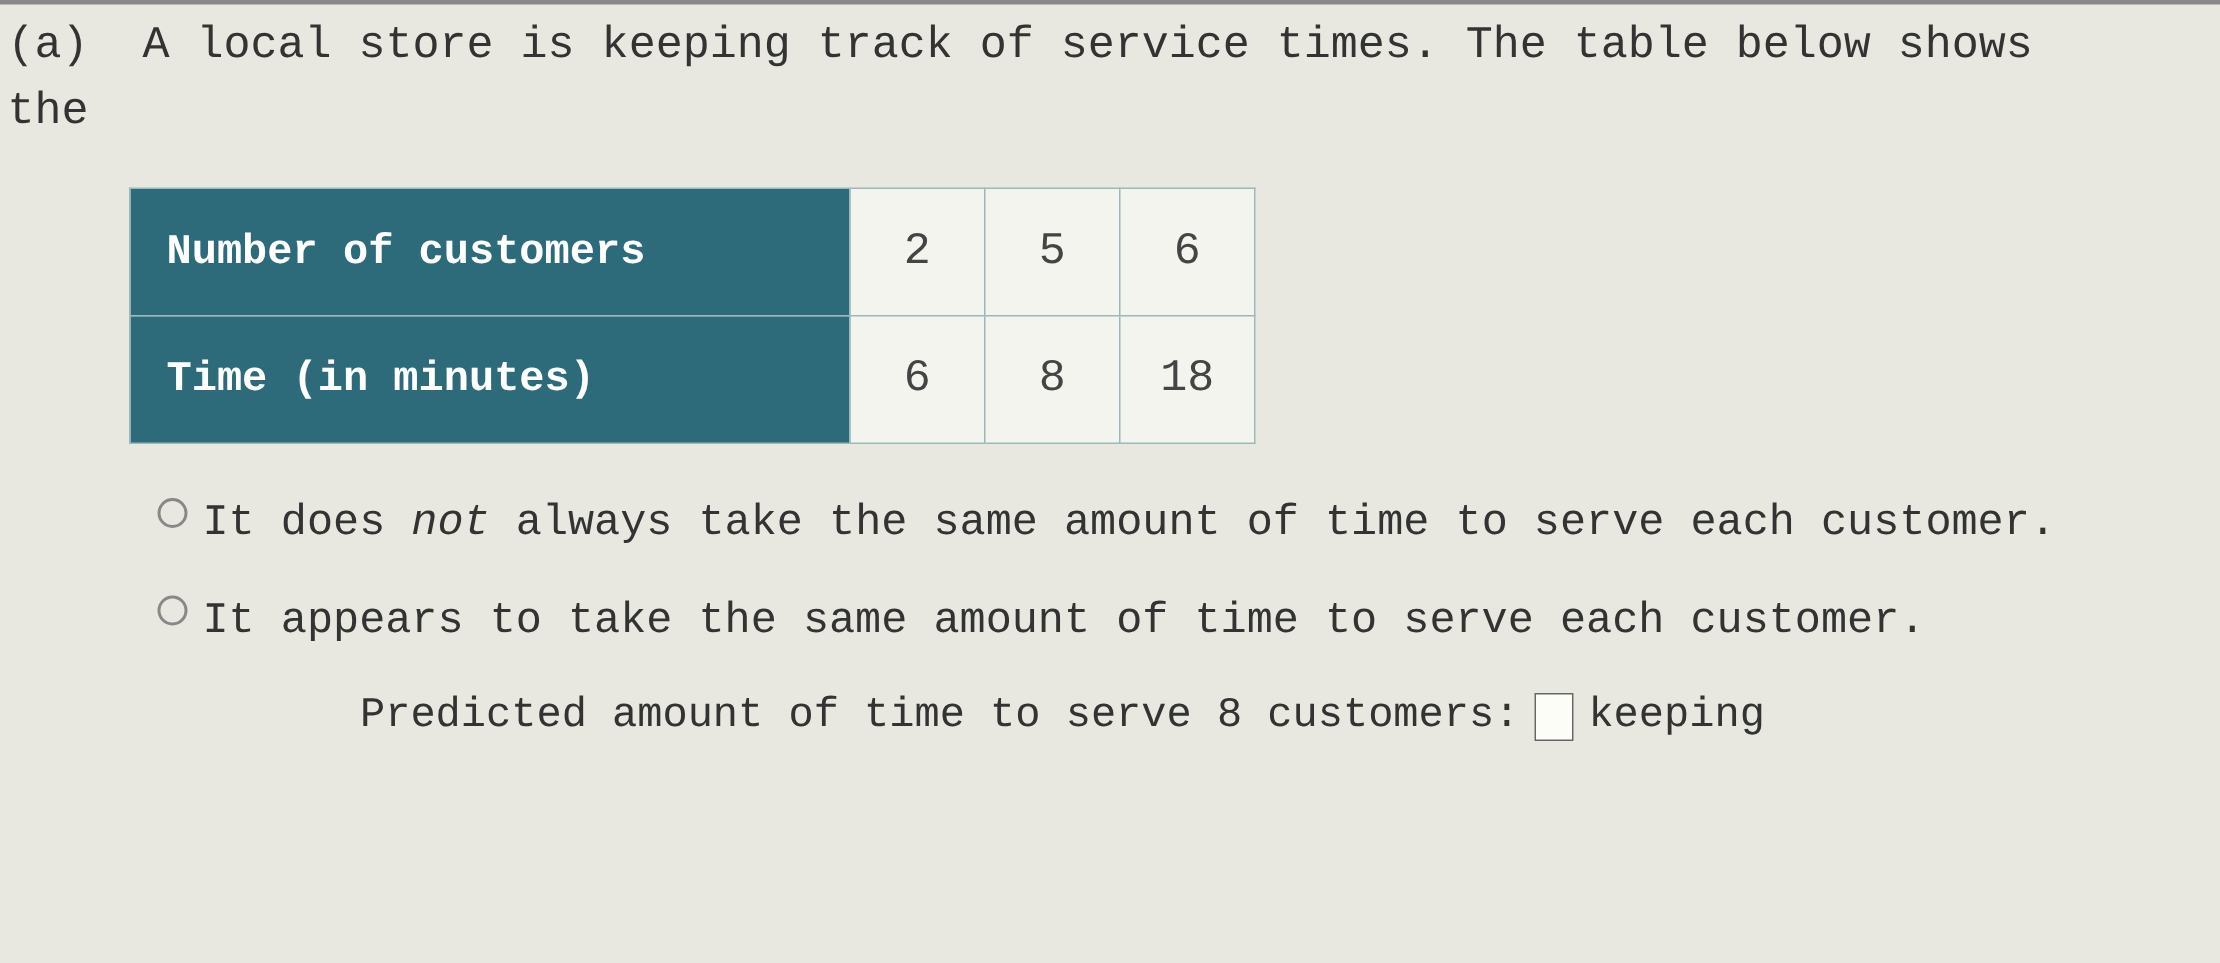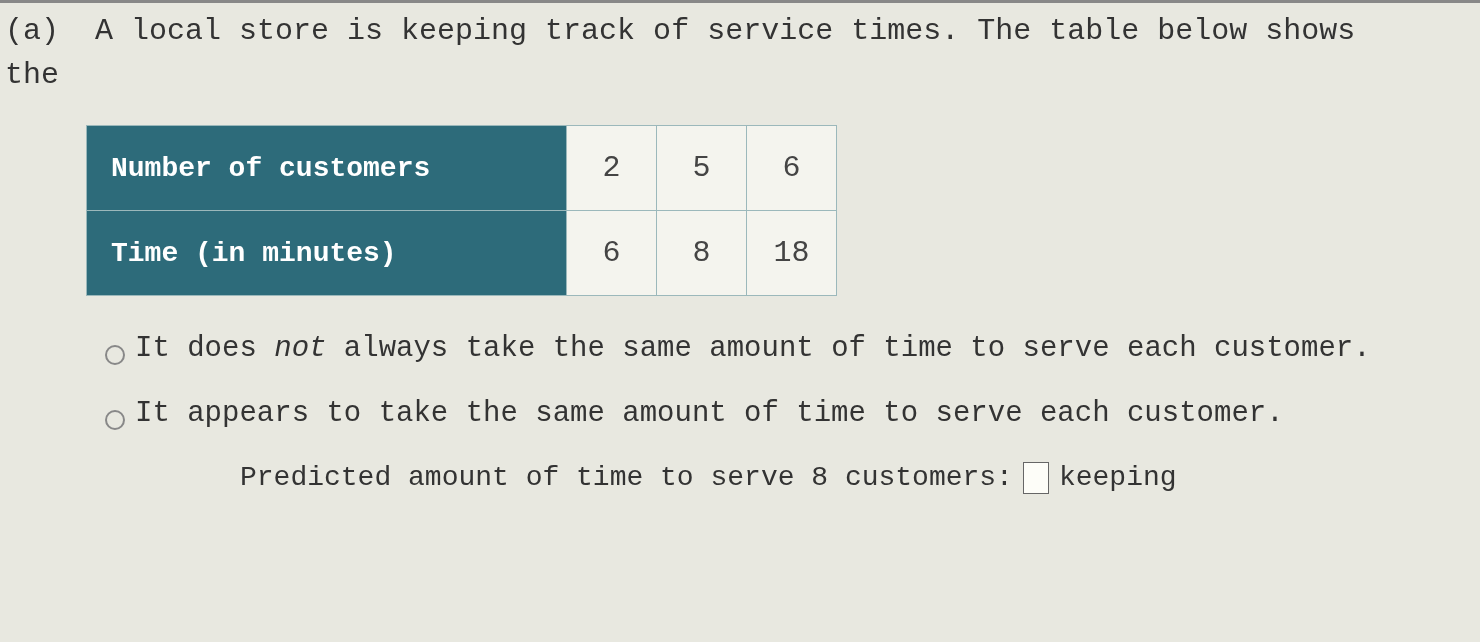--- a/index.html
+++ b/index.html
@@ -55,21 +55,21 @@
       width: 90px;
       height: 85px;
       background: #f4f4ee;
       color: #444;
     }
     .options {
       margin: 36px 0 0 105px;
     }
     .option {
       display: flex;
-      align-items: flex-end;
+      align-items: flex-start;
       gap: 6px;
       margin-bottom: 32px;
       font-size: 29px;
       color: #333;
     }
     .radio-circle {
       width: 20px;
       height: 20px;
       border: 2px solid #888;
       border-radius: 50%;

